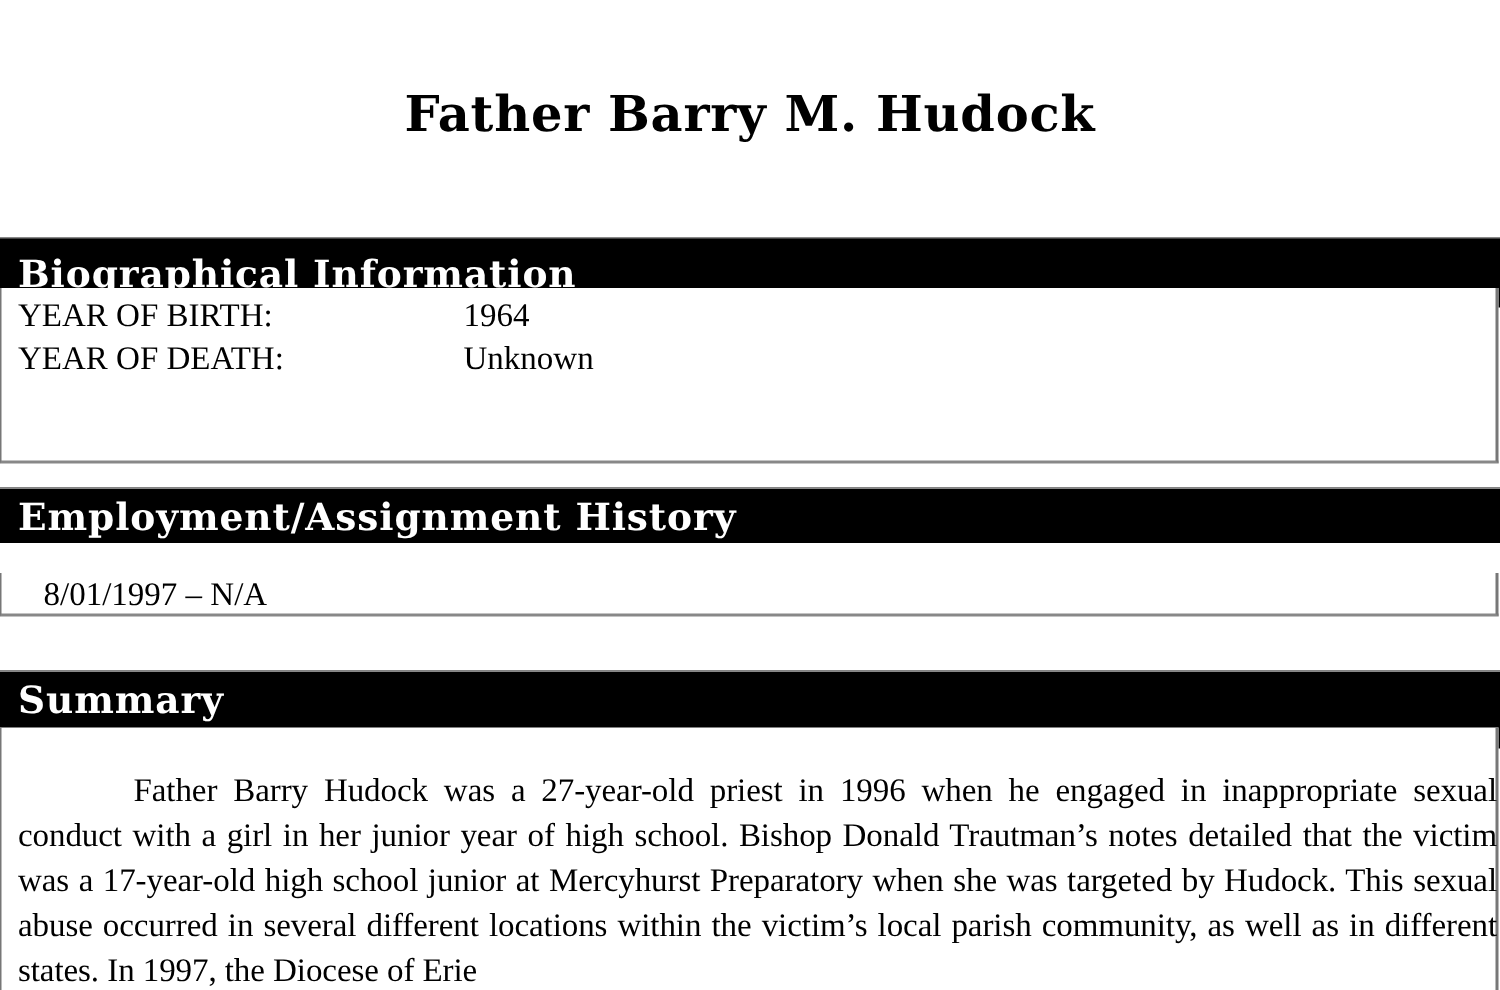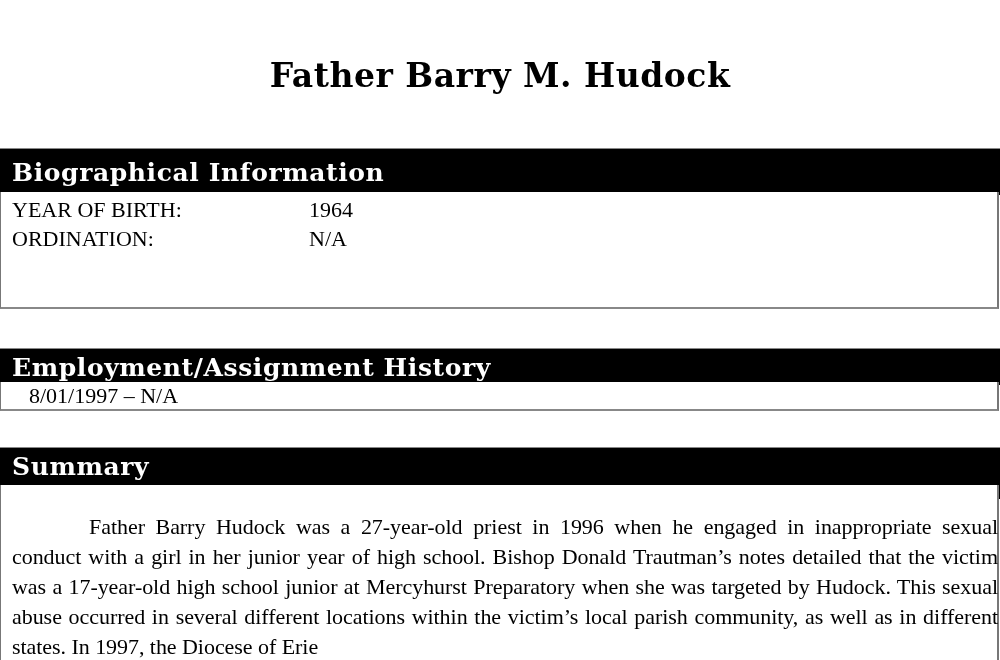--- a/index.html
+++ b/index.html
@@ -44,35 +44,35 @@
   .box {
     position: absolute;
     left: 0;
     width: 999px;
     box-sizing: border-box;
     border-left: 1px solid #777;
     border-right: 2px solid #777;
     border-bottom: 2px solid #888;
     background: #fff;
   }
-  .bio-header { top: 148px; height: 47px; line-height: 48px; }
+  .bio-header { top: 158px; height: 47px; line-height: 48px; text-decoration: underline; }
   .bio-box { top: 192px; height: 117px; padding-top: 3px; }
   .kv-row {
     display: flex;
     font-size: 22px;
     line-height: 29px;
     height: 29px;
   }
   .kv-label {
     width: 308px;
     padding-left: 11px;
     box-sizing: border-box;
   }
   .kv-value { }
-  .emp-header { top: 348px; height: 37px; line-height: 37px; }
+  .emp-header { top: 325px; height: 37px; line-height: 37px; }
   .emp-box { top: 382px; height: 29px; }
   .emp-row {
     display: flex;
     font-size: 22px;
     line-height: 27px;
   }
   .emp-dates { width: 308px; padding-left: 28px; box-sizing: border-box; }
   .sum-header { top: 447px; height: 52px; line-height: 38px; }
   .sum-box {
     top: 485px;
@@ -95,22 +95,22 @@
 
 <h1 class="title" style="margin:0;">Father Barry M. Hudock</h1>
 
 <div class="section-header bio-header">Biographical Information</div>
 <div class="box bio-box">
   <div class="kv-row">
     <span class="kv-label">YEAR OF BIRTH:</span>
     <span class="kv-value">1964</span>
   </div>
   <div class="kv-row">
-    <span class="kv-label">ORDINATION:</span>
-    <span class="kv-value">N/A</span>
+    <span class="kv-label">YEAR OF DEATH:</span>
+    <span class="kv-value">Unknown</span>
   </div>
 </div>
 
 <div class="section-header emp-header">Employment/Assignment History</div>
 <div class="box emp-box">
   <div class="emp-row">
     <span class="emp-dates">8/01/1997 – N/A</span>
   </div>
 </div>
 

